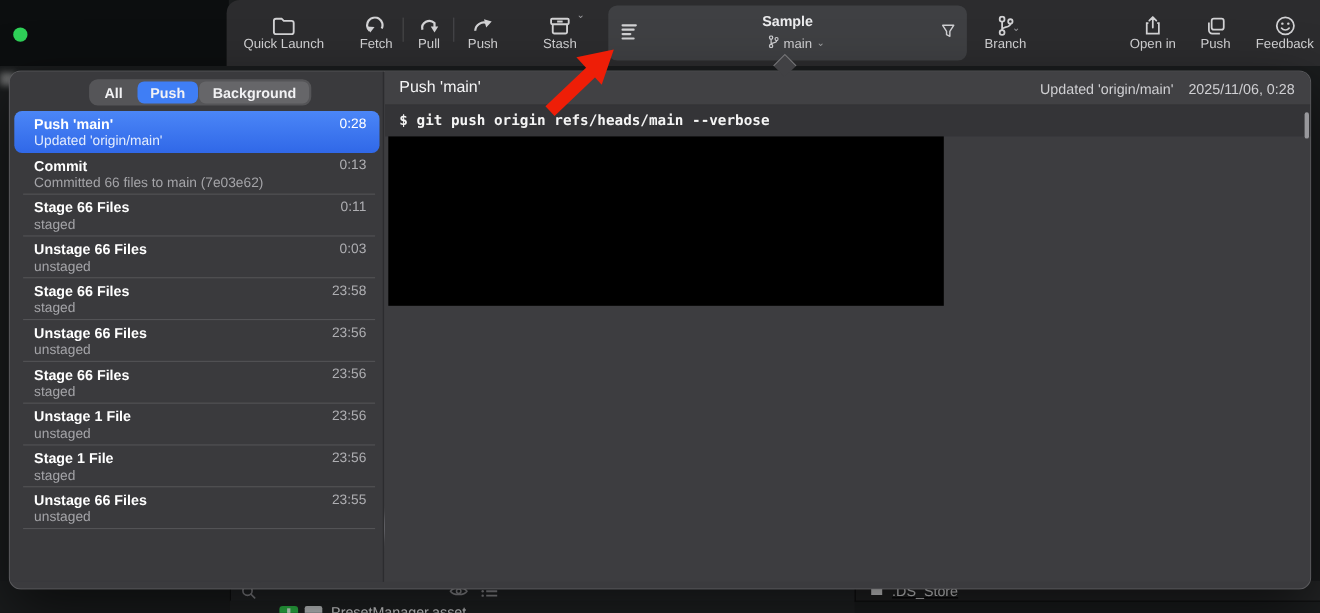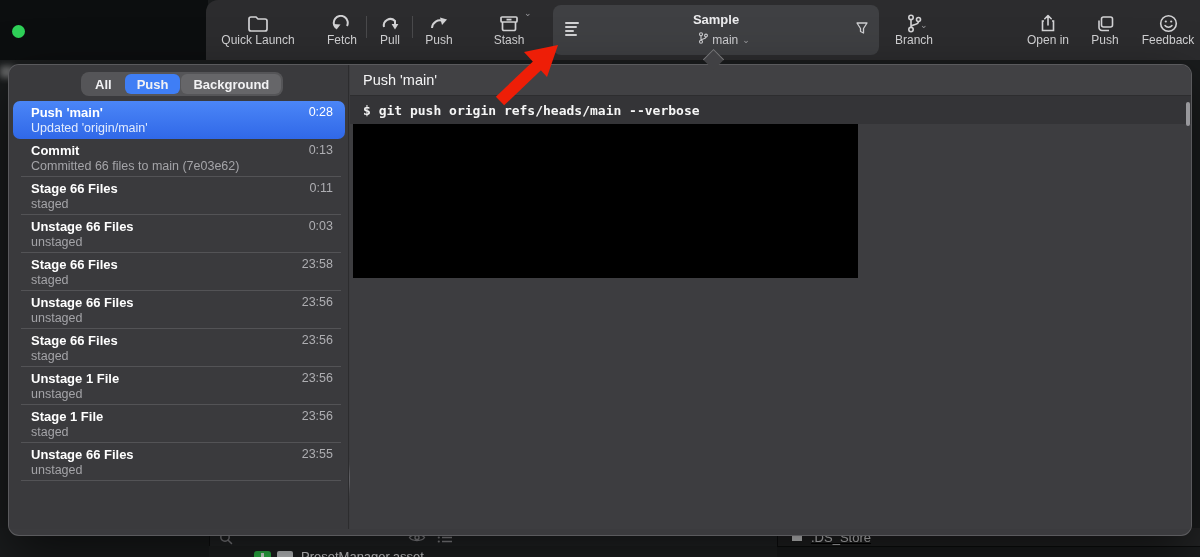--- a/index.html
+++ b/index.html
@@ -319,20 +319,24 @@
           <div class="act-sub">unstaged</div>
           <div class="act-time">23:55</div>
           <div class="sepline"></div>
         </div>
       </div>
     </div>
 
     <div class="right-panel">
       <div class="detail-header">
         <div class="detail-title">Push 'main'</div>
+        <div class="detail-right">
+          <span>Updated 'origin/main'</span>
+          <span class="ts">2025/11/06, 0:28</span>
+        </div>
 
       </div>
       <div class="cmd-row">
         <span class="cmd-text">$ git push origin refs/heads/main --verbose</span>
       </div>
       <div class="console-redacted"></div>
     </div>
   </div>
 
   <div class="scroll-pill"></div>

